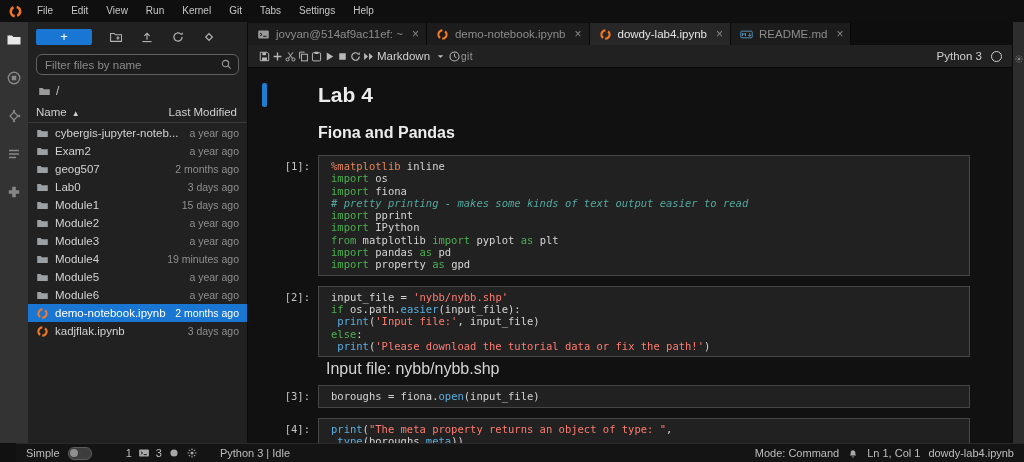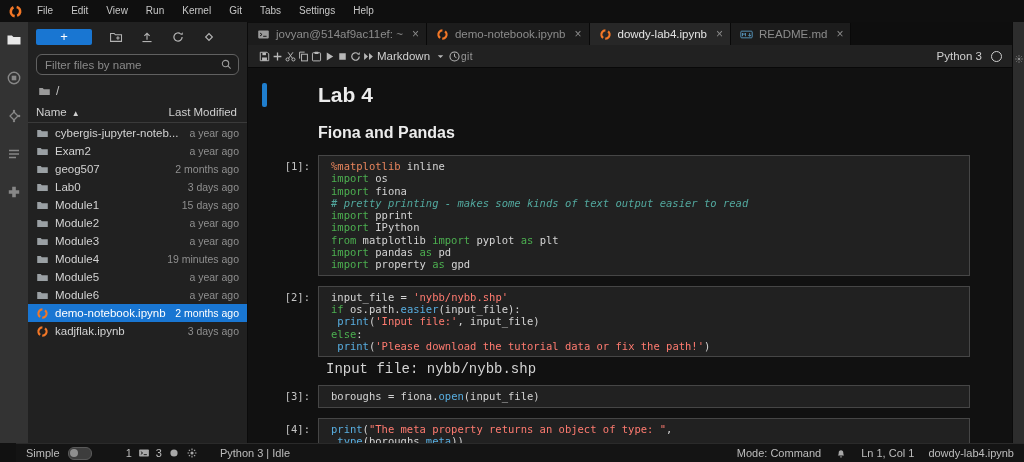--- a/index.html
+++ b/index.html
@@ -78,36 +78,36 @@
   .editor{background:#212121;border:1px solid #464646;padding:4px 12px;
           font-family:"DejaVu Sans Mono",monospace;font-size:10.5px;line-height:12.3px;}
   .line{white-space:pre;}
   .tok-pl{color:#d4d4d4;}
   .tok-op{color:#d4d4d4;}
   .tok-kw{color:var(--keyword,#4caf50);}
   .tok-str{color:var(--string,#ff7b70);}
   .tok-com{color:var(--comment,#52a89e);font-style:italic;}
   .tok-bi{color:var(--builtin,#58aee0);}
   .tok-magic{color:var(--magic,#e8855d);}
-  .output{font-family:Liberation Mono, monospace;font-size:14px;line-height:12.3px;color:#d4d4d4;padding:6px 8px 0;}
+  .output{font-family:Liberation Sans, sans-serif;font-size:16px;line-height:12.3px;color:#d4d4d4;padding:6px 8px 0;}
 
   
   .rightbar{position:absolute;top:22px;right:0;width:12px;bottom:19px;background:#2d2d2d;border-left:1px solid #0b0b0b;
             display:flex;justify-content:center;box-sizing:border-box;padding-top:32px;}
   .rb-gear{width:10px;height:10px;color:#8a8a8a;}
 
   
   .statusbar{position:absolute;left:16px;right:0;bottom:0;height:19px;background:#141414;border-top:1px solid #2a2a2a;
              display:flex;align-items:center;padding:0 10px;gap:8px;font-size:11px;color:#bdbdbd;box-sizing:border-box;}
   .toggle{width:22px;height:11px;border-radius:6px;background:#3d3d3d;border:1px solid #5a5a5a;position:relative;flex:none;}
   .knob{position:absolute;left:1px;top:1px;width:8px;height:8px;border-radius:50%;background:#8f8f8f;}
   .sb-group{display:flex;align-items:center;gap:6px;margin-left:26px;}
   .sb-icon{width:12px;height:12px;color:#a8a8a8;}
   .sb-kernel{margin-left:14px;}
-  .sb-right{margin-left:auto;display:flex;align-items:center;gap:14px;}
+  .sb-right{margin-left:auto;display:flex;align-items:center;gap:8px;}
 </style>
 </head>
 <body>
 
 <div class="app">
 
   <div class="menubar">
     <span class="icon logo">
       <svg viewBox="0 0 16 16">
           <circle cx="8" cy="8" r="5" fill="none" stroke="#f37726" stroke-width="2.8" stroke-dasharray="12.2 3.5" transform="rotate(100 8 8)"></circle>

